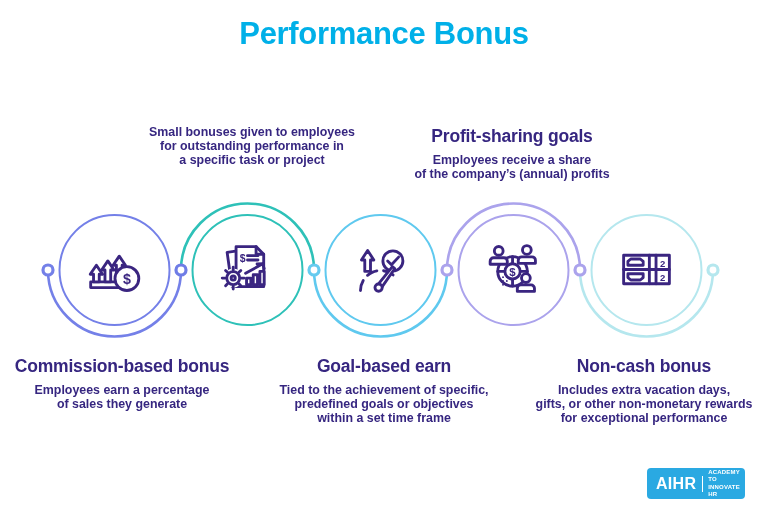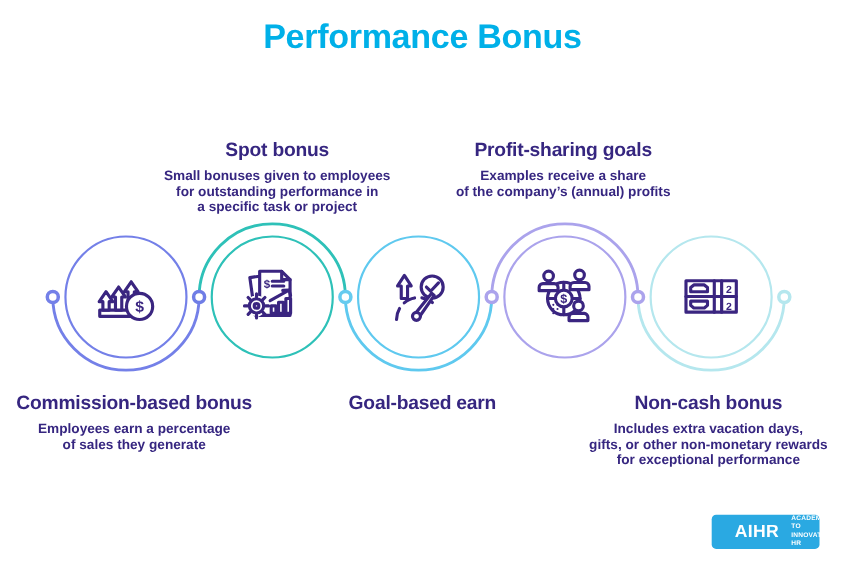--- a/index.html
+++ b/index.html
@@ -22,40 +22,39 @@
   .ic   { fill:none; stroke:var(--icon); stroke-width:3; stroke-linecap:round; stroke-linejoin:round; }
   .icw  { fill:#fff; }
   .icf  { fill:var(--icon); stroke:none; }
   .ict  { fill:var(--icon); stroke:none; font-weight:700; text-anchor:middle;
           font-family:"Liberation Sans", sans-serif; }
   .logo {
     position:absolute; left:647px; top:468px; width:98px; height:31px;
     background:var(--logo_bg); border-radius:4px; display:flex; align-items:center;
     color:var(--logo_text);
   }
-  .logo-brand { font-size:16px; font-weight:700; padding-left:21px; letter-spacing:0.3px; }
+  .logo-brand { font-size:16px; font-weight:700; padding-left:9px; letter-spacing:0.3px; }
   .logo-div   { width:1px; height:16px; background:var(--logo_text); margin:0 5px 0 6px; }
   .logo-tag   { font-size:6px; font-weight:700; line-height:1.25; letter-spacing:0.2px; }
 </style>
 </head>
 <body>
 
 <div class="stage">
 
   <div class="t1">Performance Bonus</div>
 
   <div class="col" style="left:112px; top:126px; width:280px">
-    <div class="h">Spot bonus</div>
     <div class="d">Small bonuses given to employees
 for outstanding performance in
 a specific task or project</div>
   </div>
   <div class="col" style="left:372px; top:126px; width:280px">
     <div class="h">Profit-sharing goals</div>
-    <div class="d">Examples receive a share
+    <div class="d">Employees receive a share
 of the company’s (annual) profits</div>
   </div>
 
   <svg class="chain" width="768" height="150" viewBox="0 0 768 150">
 
     <path class="arc" d="M48 72 A66.5 66.5 0 0 0 181 72" stroke="#7480E8"></path>
     <path class="arc" d="M181 72 A66.5 66.5 0 0 1 314 72" stroke="#2EC1B8"></path>
     <path class="arc" d="M314 72 A66.5 66.5 0 0 0 447 72" stroke="#5FC9EF"></path>
     <path class="arc" d="M447 72 A66.5 66.5 0 0 1 580 72" stroke="#ABA3EC"></path>
     <path class="arc" d="M580 72 A66.5 66.5 0 0 0 713 72" stroke="#B5E7EE"></path>
@@ -137,20 +136,23 @@
     </svg>
   </svg>
 
   <div class="col" style="left:-18px; top:356px; width:280px">
     <div class="h">Commission-based bonus</div>
     <div class="d">Employees earn a percentage
 of sales they generate</div>
   </div>
   <div class="col" style="left:244px; top:356px; width:280px">
     <div class="h">Goal-based earn</div>
+    <div class="d">Tied to the achievement of specific,
+predefined goals or objectives
+within a set time frame</div>
   </div>
   <div class="col" style="left:504px; top:356px; width:280px">
     <div class="h">Non-cash bonus</div>
     <div class="d">Includes extra vacation days,
 gifts, or other non-monetary rewards
 for exceptional performance</div>
   </div>
 
   <div class="logo">
     <div class="logo-brand">AIHR</div>

